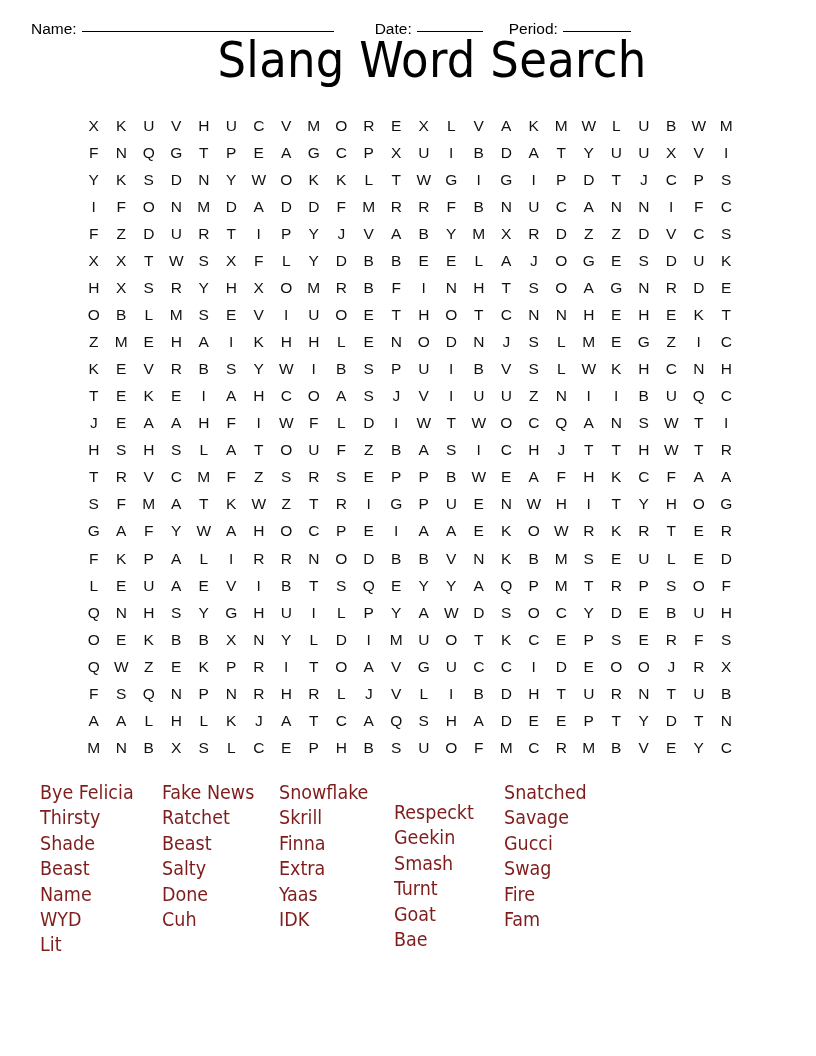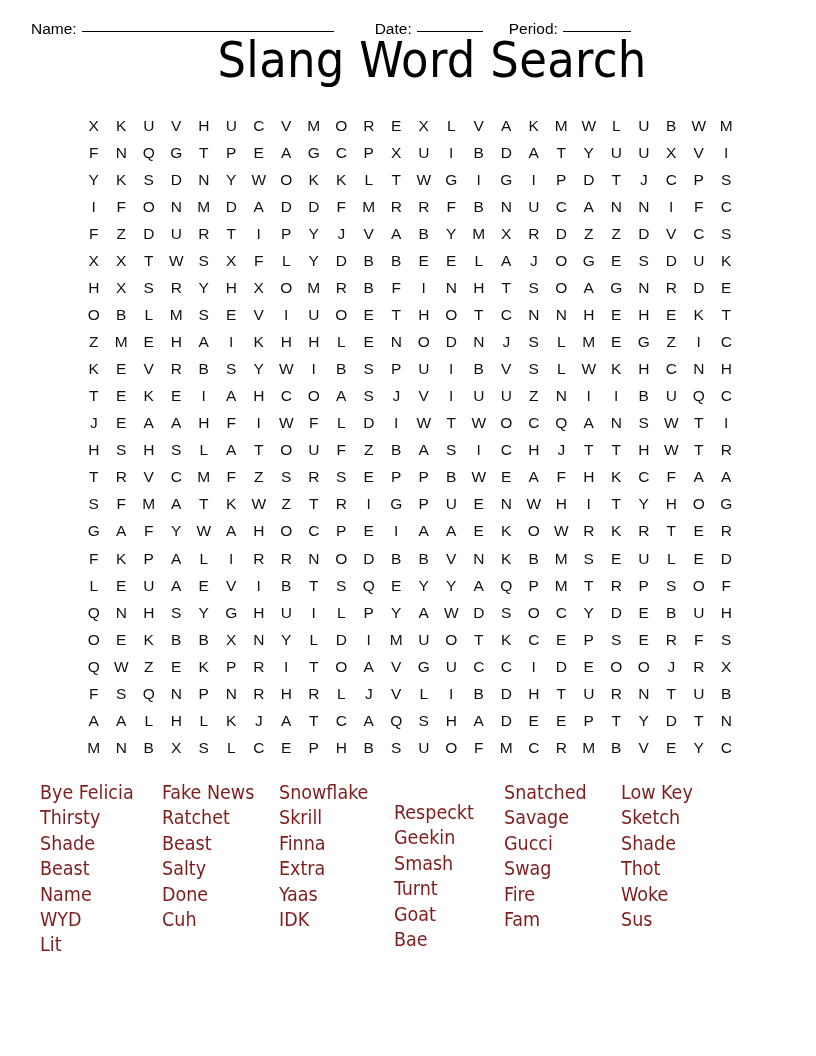--- a/index.html
+++ b/index.html
@@ -802,21 +802,13 @@
       <div class="word-item">Bae</div>
     </div>
     <div class="word-col c4">
       <div class="word-item">Snatched</div>
       <div class="word-item">Savage</div>
       <div class="word-item">Gucci</div>
       <div class="word-item">Swag</div>
       <div class="word-item">Fire</div>
       <div class="word-item">Fam</div>
     </div>
-    <div class="word-col c5">
-      <div class="word-item">Low Key</div>
-      <div class="word-item">Sketch</div>
-      <div class="word-item">Shade</div>
-      <div class="word-item">Thot</div>
-      <div class="word-item">Woke</div>
-      <div class="word-item">Sus</div>
-    </div>
   </div>
 
 </body></html>

